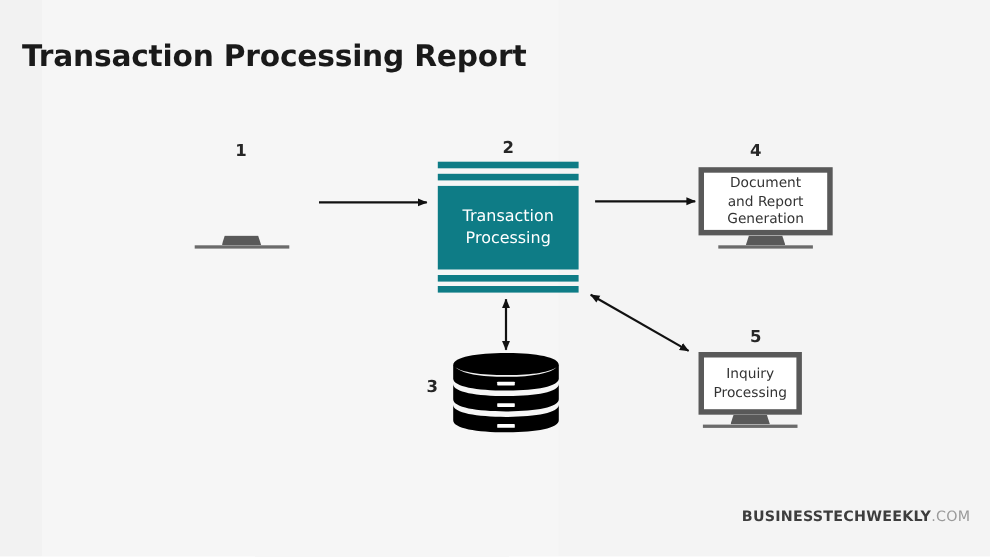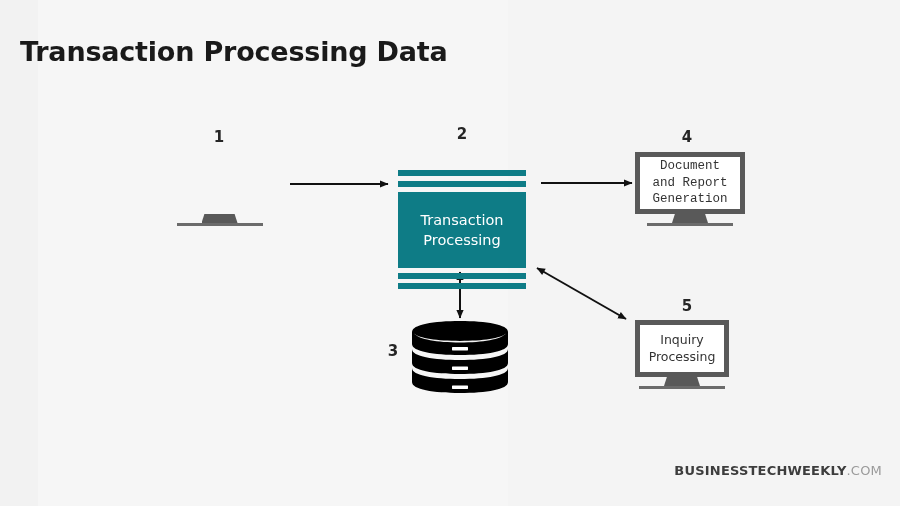--- a/index.html
+++ b/index.html
@@ -158,21 +158,21 @@
 </style>
 </head>
 <body>
 
 <div id="canvas">
 
   <div class="bg-band band-a"></div>
   <div class="bg-band band-b"></div>
   <div class="bg-band band-c"></div>
 
-  <div class="page-title">Transaction Processing Data</div>
+  <div class="page-title">Transaction Processing Report</div>
 
   <svg class="arrow-layer" viewBox="0 0 900 506">
     <defs>
       <marker id="ah" markerWidth="9" markerHeight="9" refX="8" refY="4.5" orient="auto" markerUnits="userSpaceOnUse">
         <path d="M0,0.9 L8.6,4.5 L0,8.1 z" fill="#111111"></path>
       </marker>
       <marker id="ah-start" markerWidth="9" markerHeight="9" refX="0.6" refY="4.5" orient="auto" markerUnits="userSpaceOnUse">
         <path d="M8.6,0.9 L0,4.5 L8.6,8.1 z" fill="#111111"></path>
       </marker>
     </defs>
@@ -194,21 +194,21 @@
     </g>
   </svg>
 
   <div class="step-num" style="left:207px; top:128px;">1</div>
   <div class="monitor" style="left:162px; top:152px; width:115px; height:70px;">
     <div class="neck" style="top:62px;"></div>
     <div class="base" style="top:71px;"></div>
   </div>
 
   <div class="step-num" style="left:450px; top:125px;">2</div>
-  <div class="tps" style="left:398px; top:147px; width:128px; height:125px;margin-top:23px;">
+  <div class="tps" style="left:398px; top:147px; width:128px; height:125px;">
     <div class="bar" style="top:0px;  height:6px;"></div>
     <div class="bar" style="top:11px; height:6px;"></div>
     <div class="body" style="top:22px; height:76px;">
       <div class="body-label">Transaction
 Processing</div>
     </div>
     <div class="bar" style="top:103px; height:6px;"></div>
     <div class="bar" style="top:113px; height:6px;"></div>
   </div>
 
@@ -225,21 +225,21 @@
       <ellipse cx="50" cy="12" rx="46" ry="9.4" fill="#000000"></ellipse>
       <path d="M4,13.6 C9,19.5 27,22.6 50,22.6 C73,22.6 91,19.5 96,13.6 C91,18.3 73,21 50,21 C27,21 9,18.3 4,13.6 Z" fill="#ffffff" opacity="0.95"></path>
 
       <rect x="42" y="27" width="16" height="3.4" rx="0.6" fill="#ffffff"></rect>
       <rect x="42" y="46.5" width="16" height="3.4" rx="0.6" fill="#ffffff"></rect>
       <rect x="42" y="65.5" width="16" height="3.4" rx="0.6" fill="#ffffff"></rect>
     </svg>
   </div>
 
   <div class="step-num" style="left:675px; top:128px;">4</div>
-  <div class="monitor" style="left:635px; top:152px; width:110px; height:70px;font-family:Liberation Mono, monospace;">
+  <div class="monitor" style="left:635px; top:152px; width:122px; height:70px;">
     <div class="screen" style="height:62px;">
       <div class="screen-label">Document
 and Report
 Generation</div>
     </div>
     <div class="neck" style="top:62px;"></div>
     <div class="base" style="top:71px;"></div>
   </div>
 
   <div class="step-num" style="left:675px; top:297px;">5</div>

